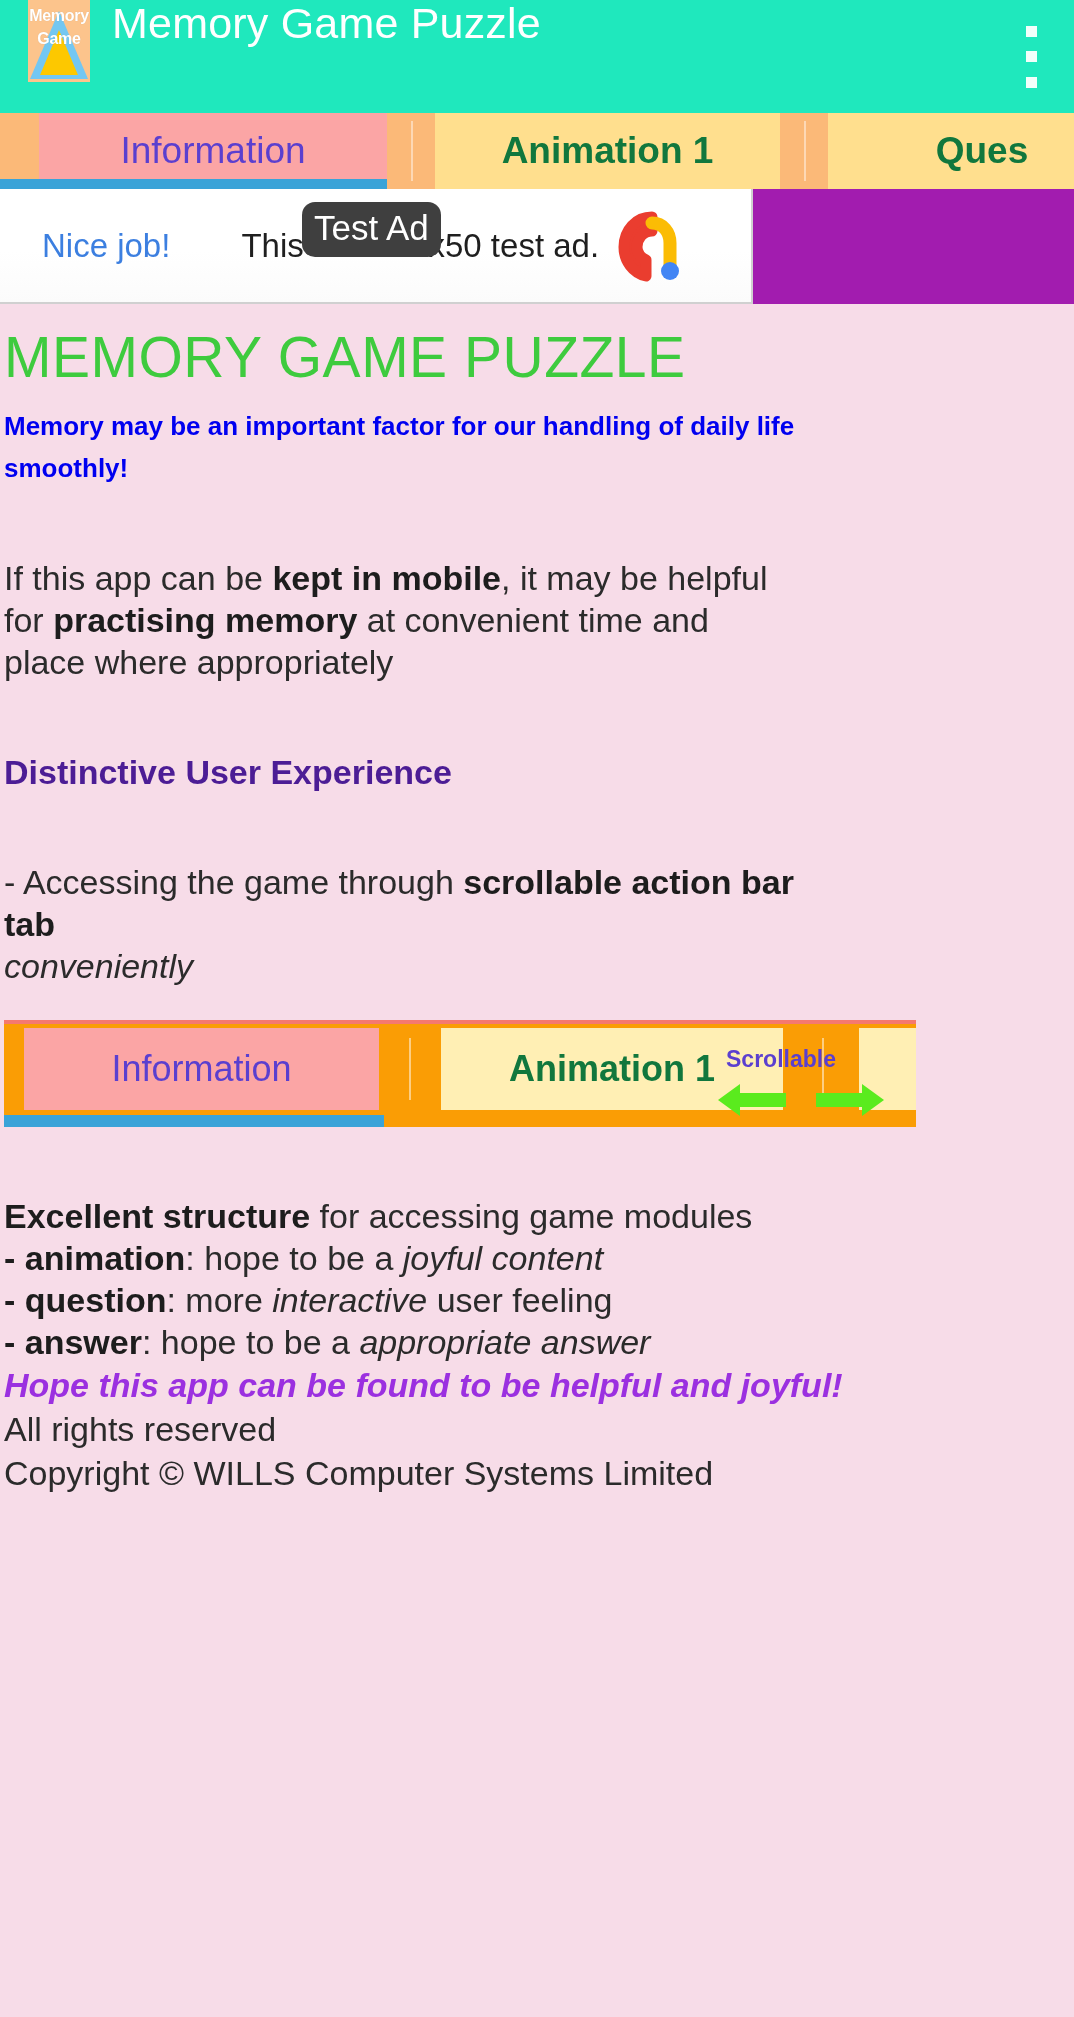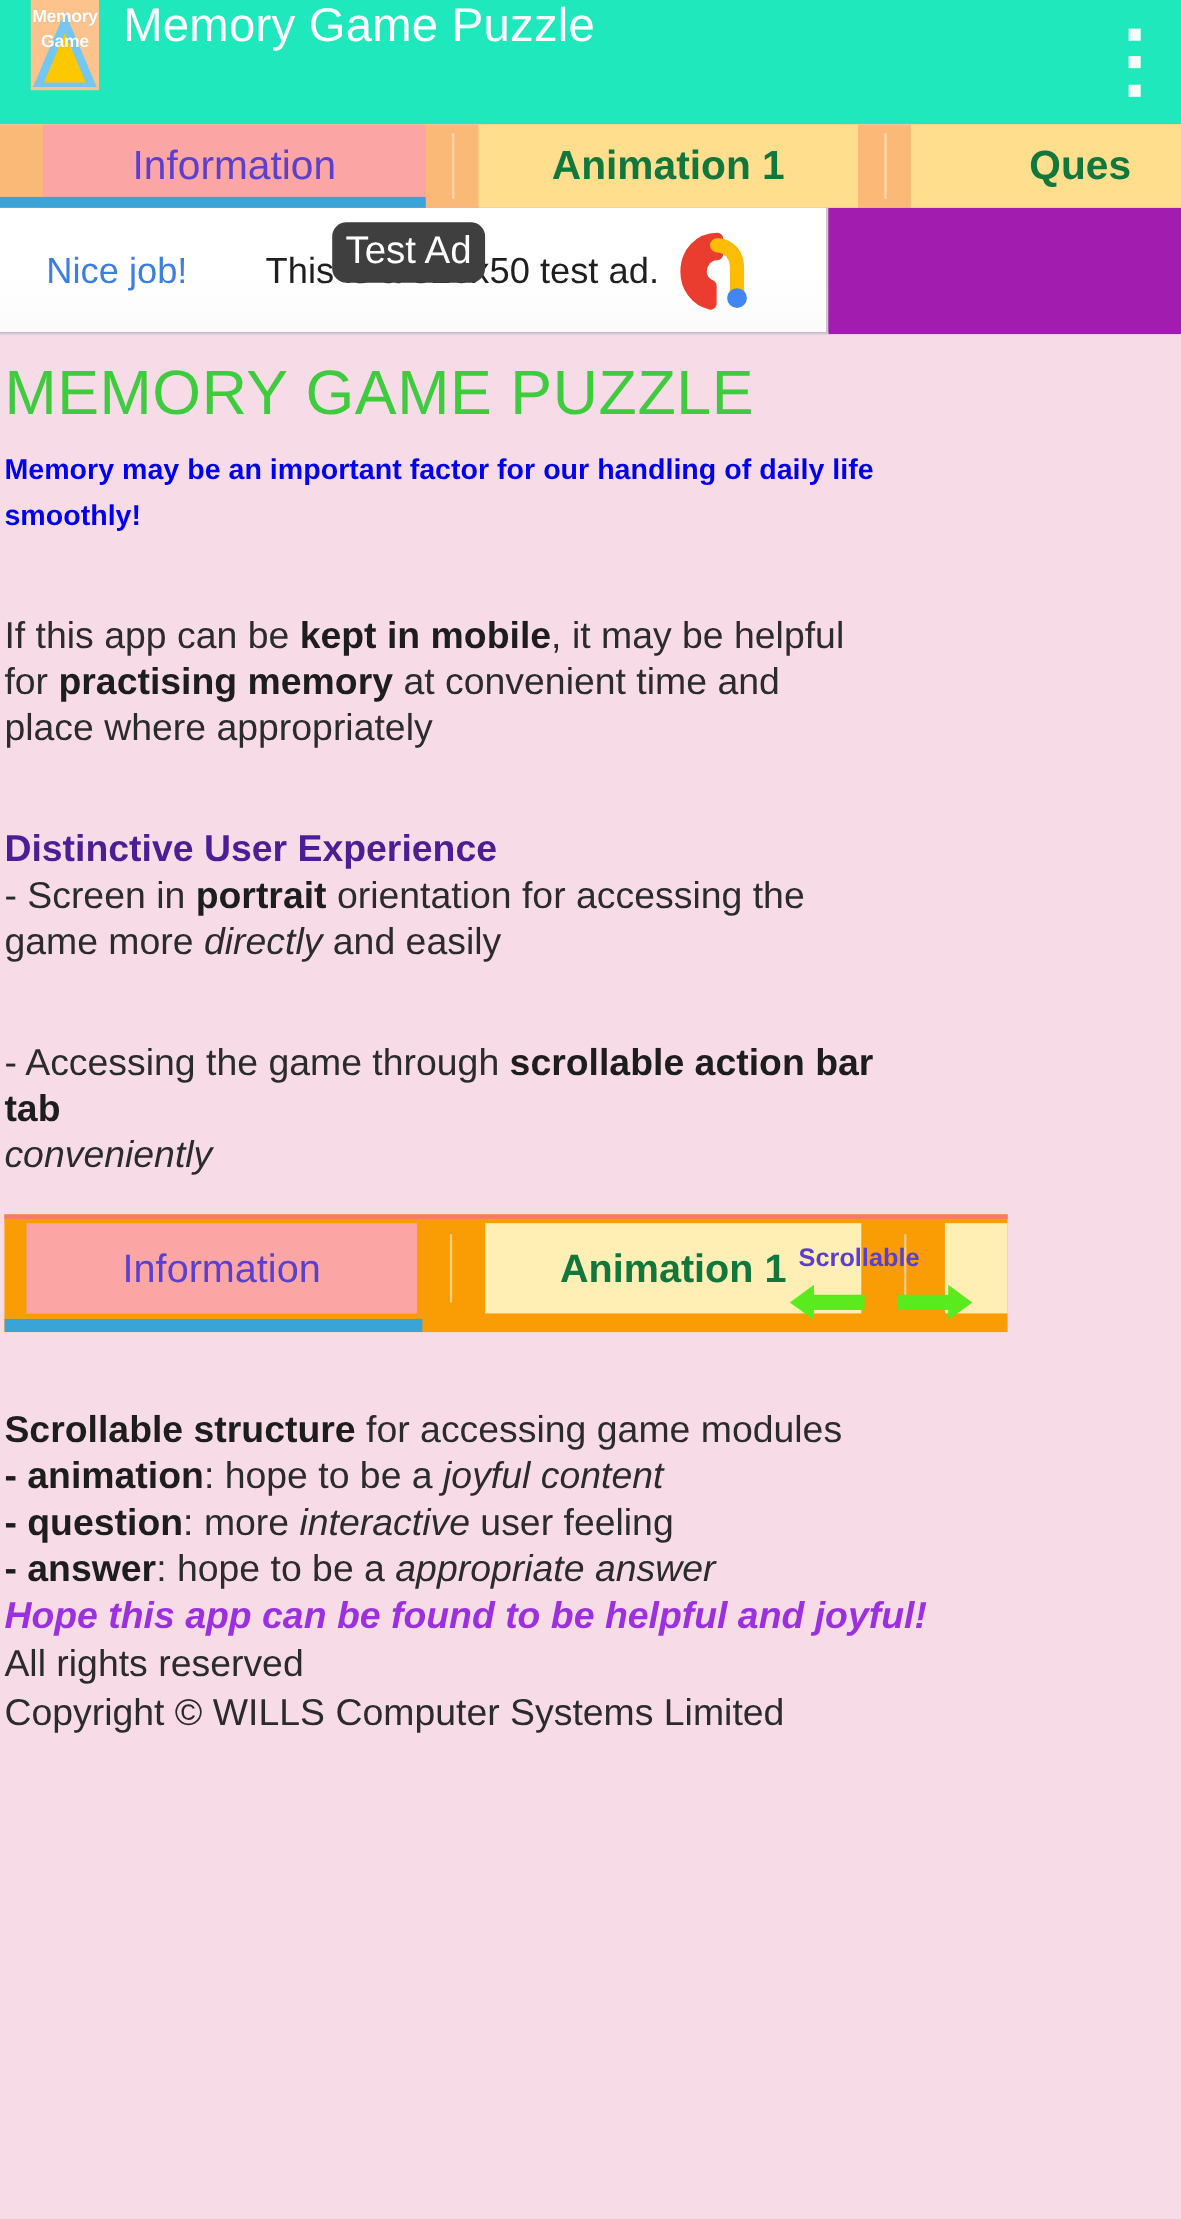--- a/index.html
+++ b/index.html
@@ -409,23 +409,20 @@
     <div class="big-title">MEMORY GAME PUZZLE</div>
 
     <div class="subtitle">Memory may be an important factor for our handling of daily life smoothly!</div>
 
     <div class="para">
       <span>If this app can be </span><b>kept in mobile</b><span>, it may be helpful for </span><b>practising memory</b><span> at convenient time and place where appropriately</span>
     </div>
 
     <div class="section-head">Distinctive User Experience</div>
 
-    <div class="para para-sm">
-      <span>- Screen in </span><b>portrait</b><span> orientation for accessing the game more </span><i>directly</i><span> and easily</span>
-    </div>
 
     <div class="para">
       <span>- Accessing the game through </span><b>scrollable action bar tab</b><br><i>conveniently</i>
     </div>
 
     <div class="embed-img">
       <div class="embed-tab embed-info">
         <span class="et-label">Information</span>
       </div>
       <div class="embed-sep" style="left:405px"></div>
@@ -442,21 +439,21 @@
       </span>
       <span class="arrow-right">
         <svg viewBox="0 0 72 38" width="72" height="38">
           <polygon points="70,19 48,3 48,12 2,12 2,26 48,26 48,35" fill="#5aeb1e"></polygon>
         </svg>
       </span>
       <div class="embed-indicator"></div>
     </div>
 
     <div class="para">
-      <b>Scrollable structure</b><span> for accessing game modules</span>
+      <b>Excellent structure</b><span> for accessing game modules</span>
     </div>
 
     <div class="para para-sm">
       <b>- </b><b>animation</b><span>: hope to be a </span><i>joyful content</i><span></span>
     </div>
 
     <div class="para para-sm">
       <b>- </b><b>question</b><span>: more </span><i>interactive</i><span> user feeling</span>
     </div>
 

